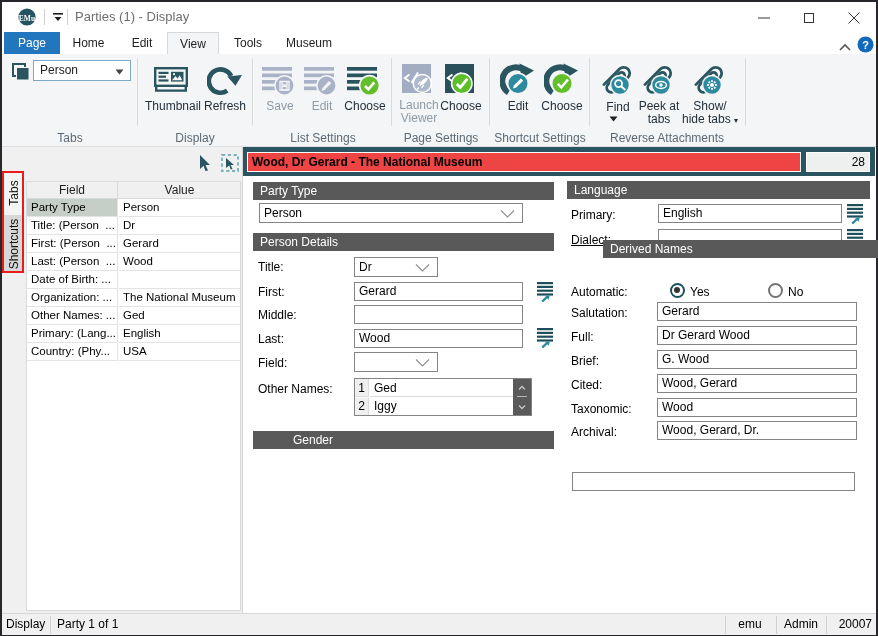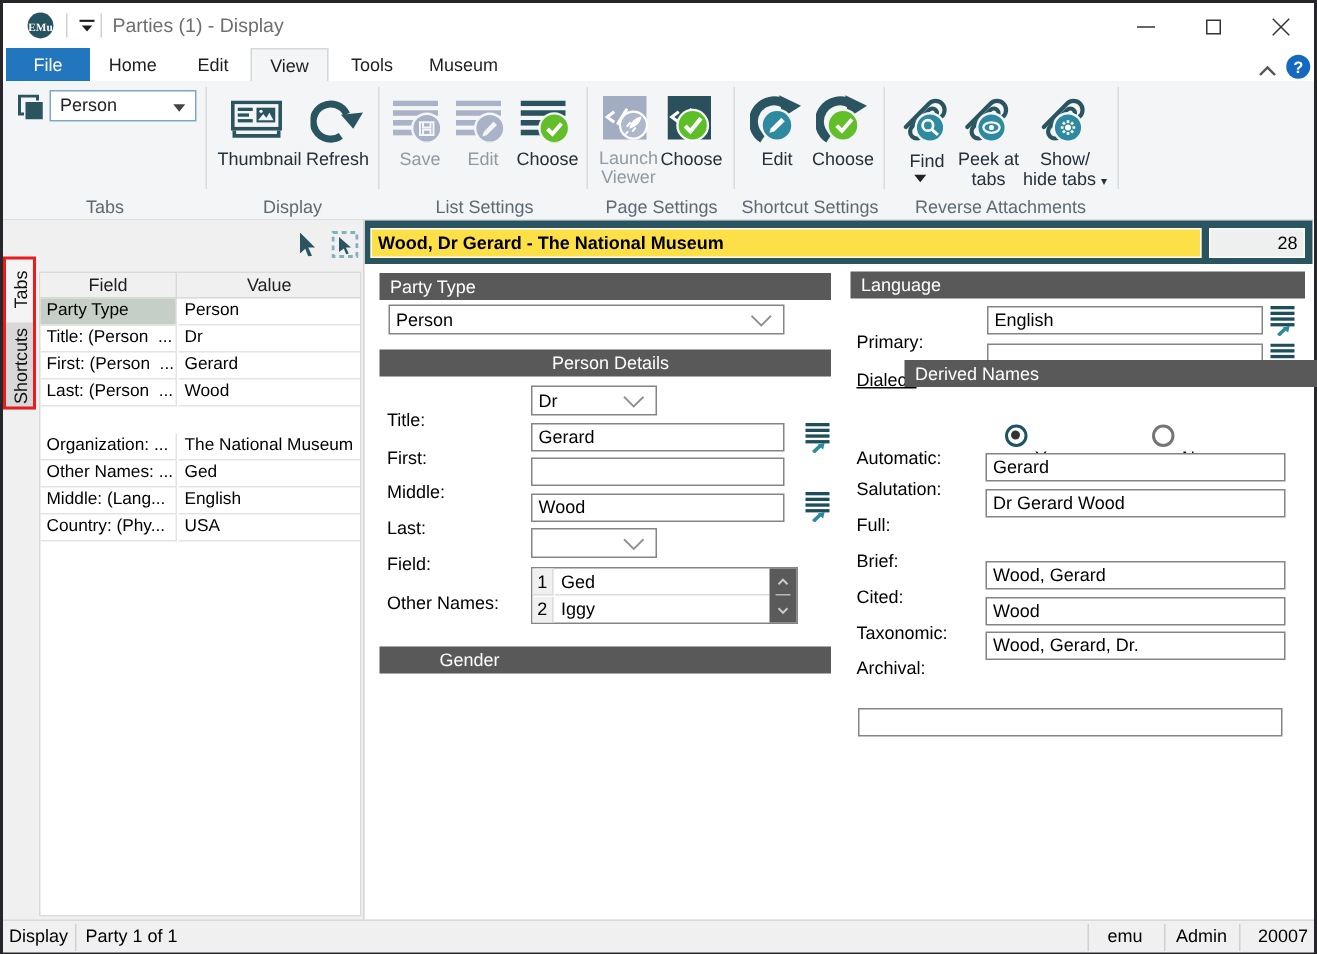--- a/index.html
+++ b/index.html
@@ -22,21 +22,21 @@
 
   
   #ribbon { position:absolute; left:0; top:52px; width:874px; height:93px; background:#f3f5f6; border-bottom:1px solid #dddfe0; }
   .gsep { position:absolute; top:4px; width:1px; height:68px; background:#d9dcdd; }
   .glabel { position:absolute; top:77px; height:14px; line-height:14px; text-align:center; color:#5d6a75; font-size:12px; width:120px; }
   .ilabel { position:absolute; color:#24303b; font-size:12px; text-align:center; white-space:nowrap; }
   .ilabel.gray { color:#8f9aa5; }
 
   
   #rechdr { position:absolute; left:241px; top:145px; width:632px; height:29px; background:#2a5560; }
-  #rh1 { position:absolute; left:4px; top:5px; width:554px; height:20px; background:#fde047; border:1px solid #fbfcfc; font-weight:bold; line-height:18px; padding-left:4px; color:#000; }
+  #rh1 { position:absolute; left:4px; top:5px; width:554px; height:20px; background:#ef4444; border:1px solid #fbfcfc; font-weight:bold; line-height:18px; padding-left:4px; color:#000; }
   #rh2 { position:absolute; left:563px; top:5px; width:64px; height:20px; background:#eef0f0; border:1px solid #fbfcfc; line-height:18px; text-align:right; padding-right:4px; color:#000; }
 
   
   #leftpanel { position:absolute; left:0px; top:145px; width:241px; height:467px; background:#f0f0f0; border-right:1px solid #d5d5d5; }
   .vtab { position:absolute; left:2px; width:20px; }
   .vtab span { position:absolute; left:50%; top:50%; transform:translate(-50%,-50%) rotate(-90deg); white-space:nowrap; font-size:12px; color:#111; }
   .redbox { position:absolute; border:2px solid #e71c1c; z-index:9; }
 
   
   #grid { position:absolute; left:24px; top:34px; width:215px; height:430px; background:#fff; border:1px solid #dadada; }
@@ -44,21 +44,21 @@
   .gcell { position:absolute; top:0; height:18px; line-height:17px; overflow:hidden; white-space:nowrap; border-bottom:1px solid #e3e3e3; font-size:11.5px; }
   .gc1 { left:0; width:91px; padding-left:4px; border-right:1px solid #e3e3e3; }
   .gc2 { left:92px; width:121px; padding-left:4px; }
   #ghead { position:absolute; left:0; top:0; width:213px; height:17px; background:#f0f0f0; border-bottom:1px solid #d9d9d9; }
   #ghead div { position:absolute; top:0; height:17px; line-height:17px; text-align:center; color:#1e1e1e; }
 
   
   #form { position:absolute; left:242px; top:174px; width:632px; height:438px; background:#fff; }
   .shead { position:absolute; height:18px; background:#595959; color:#fff; line-height:18px; padding-left:7px; font-size:12px; }
   .inp { position:absolute; background:#fff; border:1px solid #848484; height:19px; line-height:17px; padding-left:4px; white-space:nowrap; }
-  .lbl { position:absolute; color:#000; height:16px; line-height:16px;margin-top:13px; }
+  .lbl { position:absolute; color:#000; height:16px; line-height:16px; }
   .combo { position:absolute; background:#fff; border:1px solid #848484; height:20px; line-height:18px; padding-left:4px; }
   .chev { position:absolute; right:7px; top:6px; width:15px; height:8px; }
 </style>
 </head>
 <body>
 <div id="win">
   <div id="titlebar">
     <svg class="abs" style="left:16px;top:6px" width="18" height="18" viewBox="0 0 18 18">
       <circle cx="9" cy="9" r="8.6" fill="#265361"></circle>
       <text x="9" y="12.5" font-family="Liberation Serif, serif" font-size="7.5" fill="#fff" text-anchor="middle" font-weight="bold">EMu</text>
@@ -75,21 +75,21 @@
       </svg>
     <svg class="abs" style="left:797px;top:6px" width="20" height="20" viewBox="0 0 20 20">
         <rect x="5.5" y="5.5" width="9" height="9" fill="none" stroke="#333" stroke-width="1"></rect>
       </svg>
     <svg class="abs" style="left:842px;top:6px" width="20" height="20" viewBox="0 0 20 20">
         <path d="M4.5 4.5 L15.5 15.5 M15.5 4.5 L4.5 15.5" stroke="#333" stroke-width="1"></path>
       </svg>
   </div>
 
   <div id="tabrow">
-    <div class="rtab" id="tab-file">File</div>
+    <div class="rtab" id="tab-file">Page</div>
     <div class="rtab" style="left:58px;width:57px;">Home</div>
     <div class="rtab" style="left:115px;width:50px;">Edit</div>
     <div class="rtab" id="tab-view" style="left:165px;width:52px;">View</div>
     <div class="rtab" style="left:217px;width:58px;">Tools</div>
     <div class="rtab" style="left:275px;width:64px;">Museum</div>
     <svg class="abs" style="left:836px;top:11px" width="14" height="9" viewBox="0 0 14 9">
         <path d="M2 7 L7 2 L12 7" stroke="#555" stroke-width="1.6" fill="none"></path>
       </svg>
     <svg class="abs" style="left:855px;top:4px" width="17" height="17" viewBox="0 0 17 17">
       <circle cx="8.5" cy="8.5" r="8" fill="#1269bd"></circle>
@@ -280,48 +280,52 @@
           <div class="gcell gc2">Dr</div>
         </div>
       <div class="grow" style="top:53px">
           <div class="gcell gc1">First: (Person&nbsp;&nbsp;...</div>
           <div class="gcell gc2">Gerard</div>
         </div>
       <div class="grow" style="top:71px">
           <div class="gcell gc1">Last: (Person&nbsp;&nbsp;...</div>
           <div class="gcell gc2">Wood</div>
         </div>
+      <div class="grow" style="top:89px">
+          <div class="gcell gc1">Date of Birth:&nbsp;...</div>
+          <div class="gcell gc2"></div>
+        </div>
       <div class="grow" style="top:107px">
           <div class="gcell gc1">Organization:&nbsp;...</div>
           <div class="gcell gc2">The National Museum</div>
         </div>
       <div class="grow" style="top:125px">
           <div class="gcell gc1">Other Names:&nbsp;...</div>
           <div class="gcell gc2">Ged</div>
         </div>
       <div class="grow" style="top:143px">
-          <div class="gcell gc1">Middle: (Lang...</div>
+          <div class="gcell gc1">Primary: (Lang...</div>
           <div class="gcell gc2">English</div>
         </div>
       <div class="grow" style="top:161px">
           <div class="gcell gc1">Country: (Phy...</div>
           <div class="gcell gc2">USA</div>
         </div>
     </div>
   </div>
 
   <div id="form">
 
     <div class="shead" style="left:9px;top:6px;width:301px;">Party Type</div>
     <div class="combo" style="left:15px;top:27px;width:264px;">Person
       <svg class="chev" viewBox="0 0 15 8">
           <path d="M1 0.5 L7.5 7 L14 0.5" stroke="#909090" stroke-width="1.2" fill="none"></path>
         </svg></div>
 
-    <div class="shead" style="left:9px;top:57px;width:301px;text-align:center;">Person Details</div>
+    <div class="shead" style="left:9px;top:57px;width:301px;">Person Details</div>
     <div class="lbl" style="left:14px;top:83px;">Title:</div>
     <div class="combo" style="left:110px;top:81px;width:84px;">Dr
       <svg class="chev" viewBox="0 0 15 8">
           <path d="M1 0.5 L7.5 7 L14 0.5" stroke="#909090" stroke-width="1.2" fill="none"></path>
         </svg></div>
     <div class="lbl" style="left:14px;top:108px;">First:</div>
     <div class="inp" style="left:110px;top:106px;width:169px;">Gerard</div>
     <svg class="abs lookup" style="left:292px;top:106px" width="20" height="20" viewBox="0 0 20 20">
       <g fill="#1d4e5c">
           <rect x="1" y="0" width="16" height="2.2"></rect>
@@ -403,20 +407,21 @@
       <div class="abs" style="left:2px;top:2px;width:6px;height:6px;border-radius:50%;background:#333;"></div>
     </div>
     <div class="lbl" style="left:446px;top:108px;">Yes</div>
     <div class="abs" style="left:524px;top:107px;width:15px;height:15px;border:2px solid #757575;border-radius:50%;background:#fff;"></div>
     <div class="lbl" style="left:544px;top:108px;">No</div>
     <div class="lbl" style="left:327px;top:129px;">Salutation:</div>
     <div class="inp" style="left:413px;top:126px;width:200px;">Gerard</div>
     <div class="lbl" style="left:327px;top:153px;">Full:</div>
     <div class="inp" style="left:413px;top:150px;width:200px;">Dr Gerard Wood</div>
     <div class="lbl" style="left:327px;top:177px;">Brief:</div>
+    <div class="inp" style="left:413px;top:174px;width:200px;">G. Wood</div>
     <div class="lbl" style="left:327px;top:201px;">Cited:</div>
     <div class="inp" style="left:413px;top:198px;width:200px;">Wood, Gerard</div>
     <div class="lbl" style="left:327px;top:225px;">Taxonomic:</div>
     <div class="inp" style="left:413px;top:222px;width:200px;">Wood</div>
     <div class="lbl" style="left:327px;top:248px;">Archival:</div>
     <div class="inp" style="left:413px;top:245px;width:200px;">Wood, Gerard, Dr.</div>
 
     <div class="inp" style="left:328px;top:296px;width:283px;"></div>
   </div>
 

